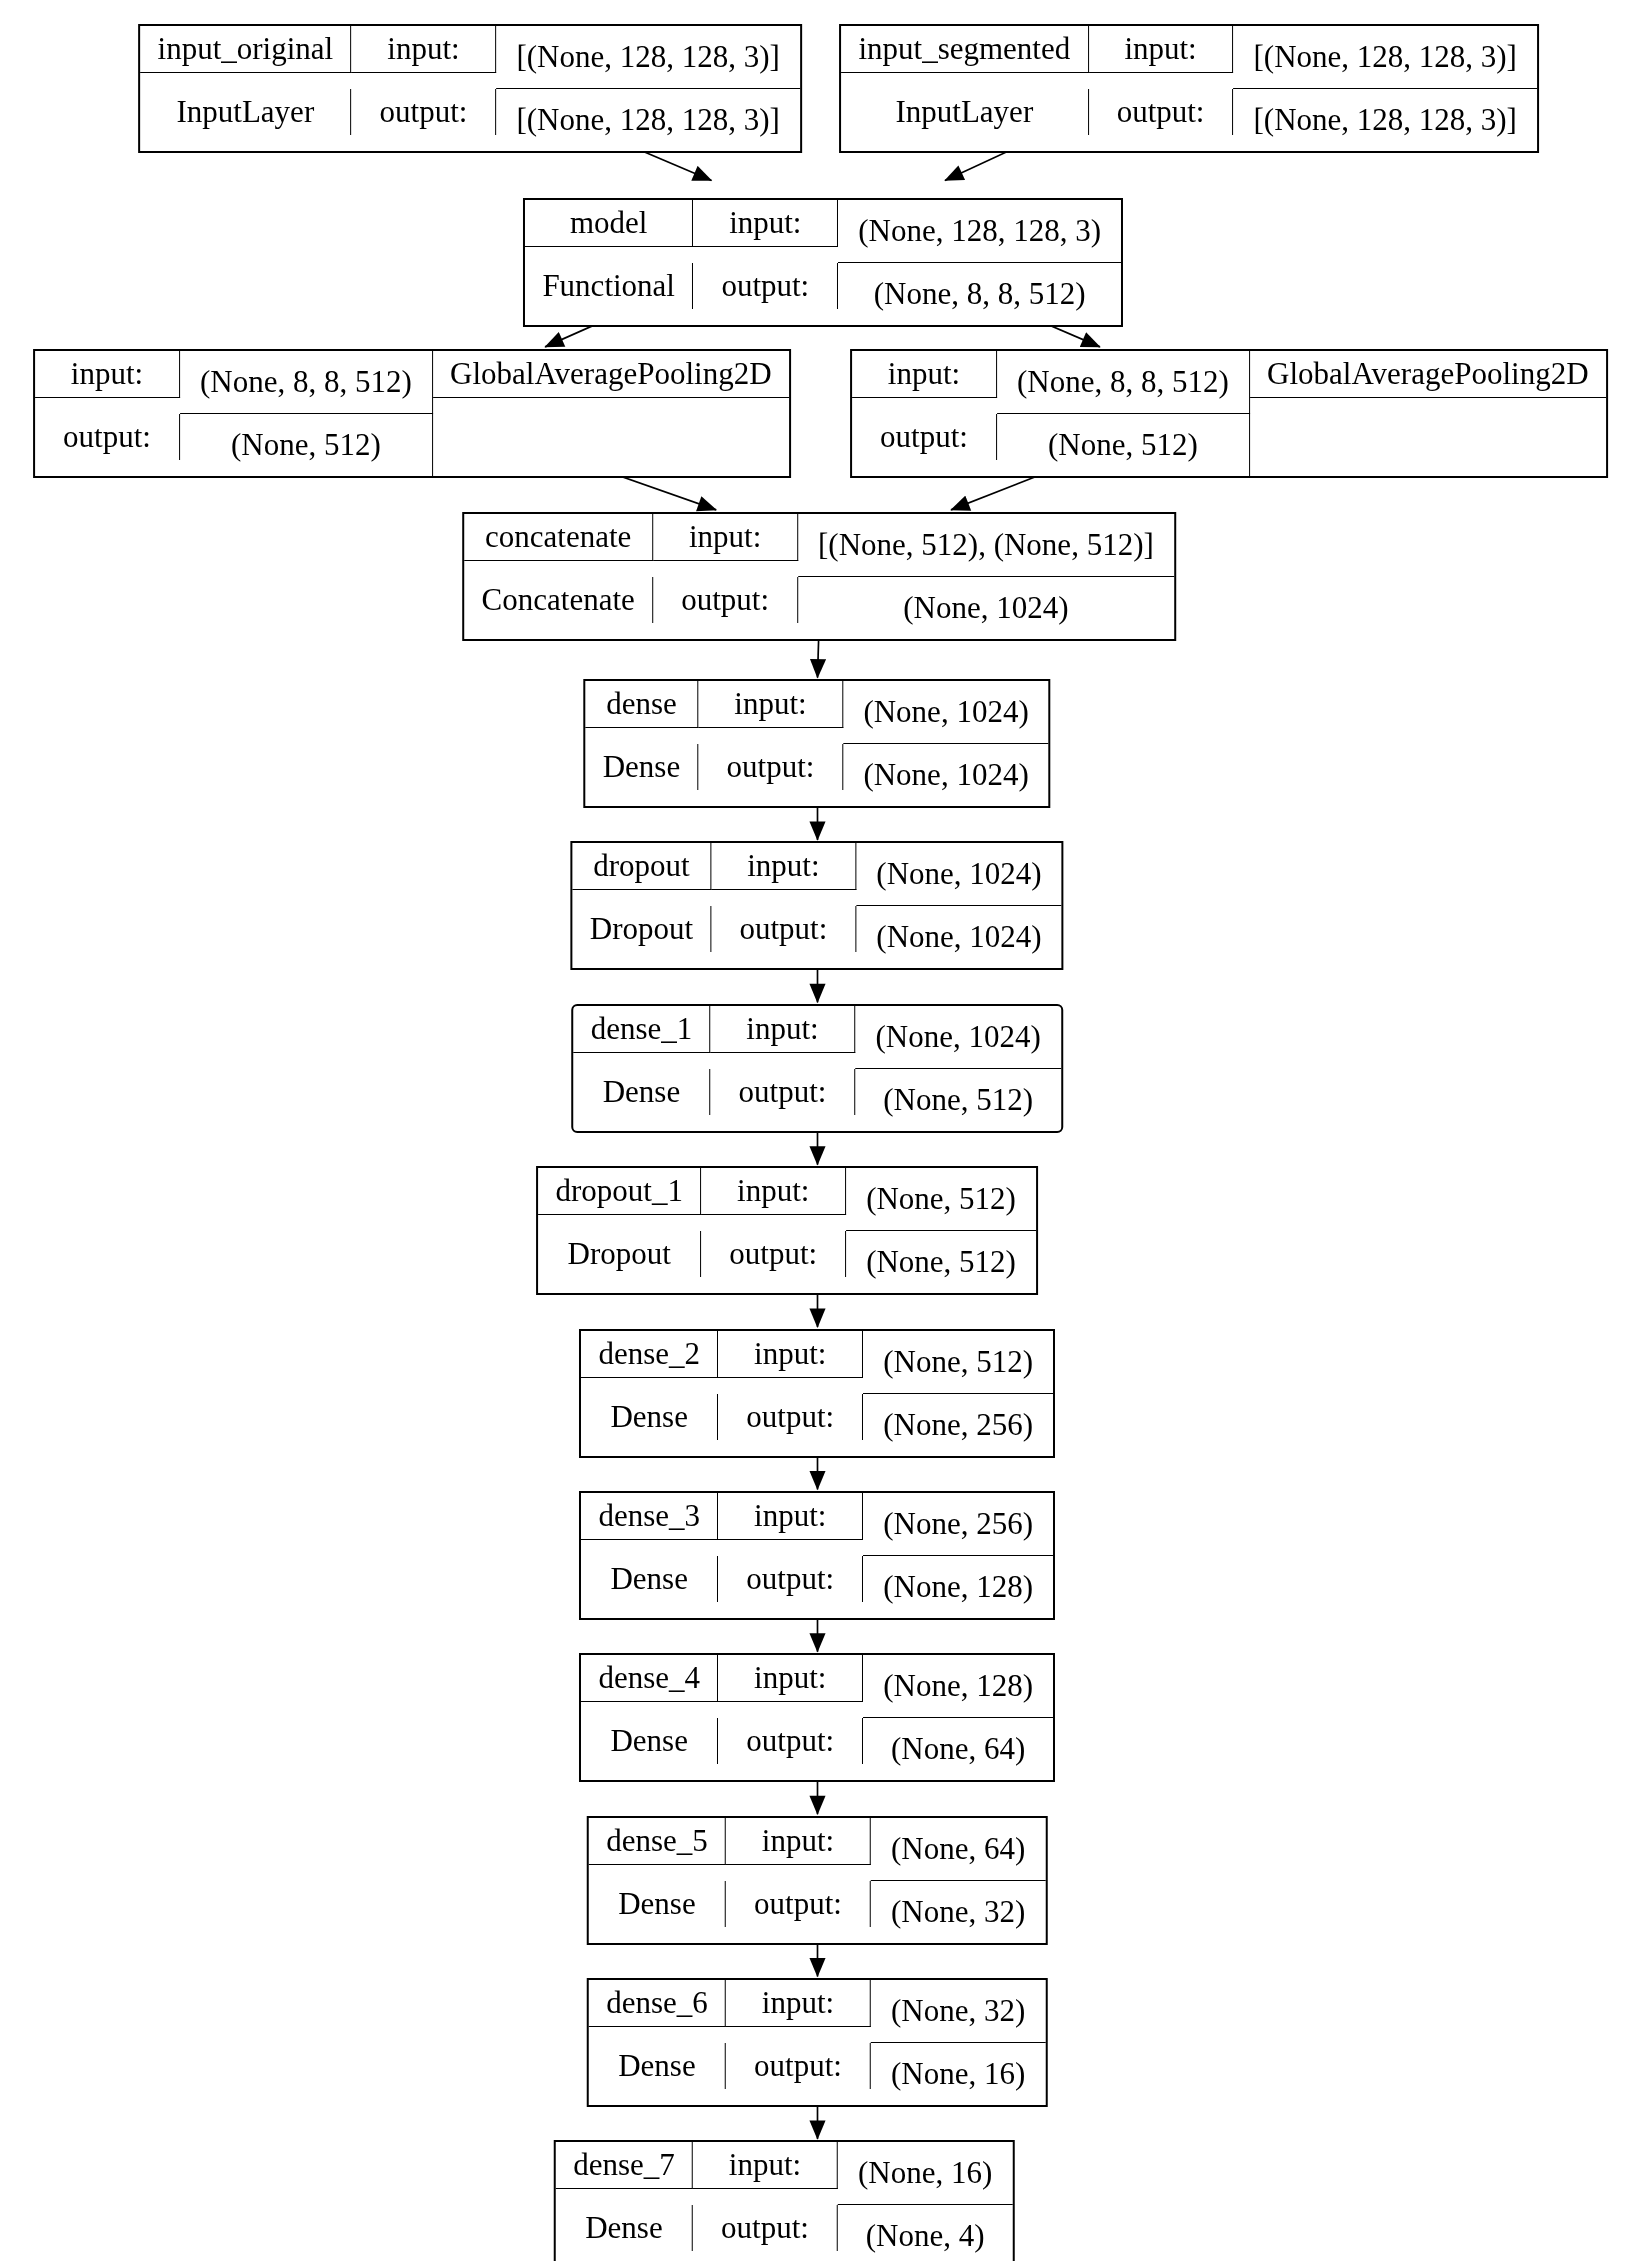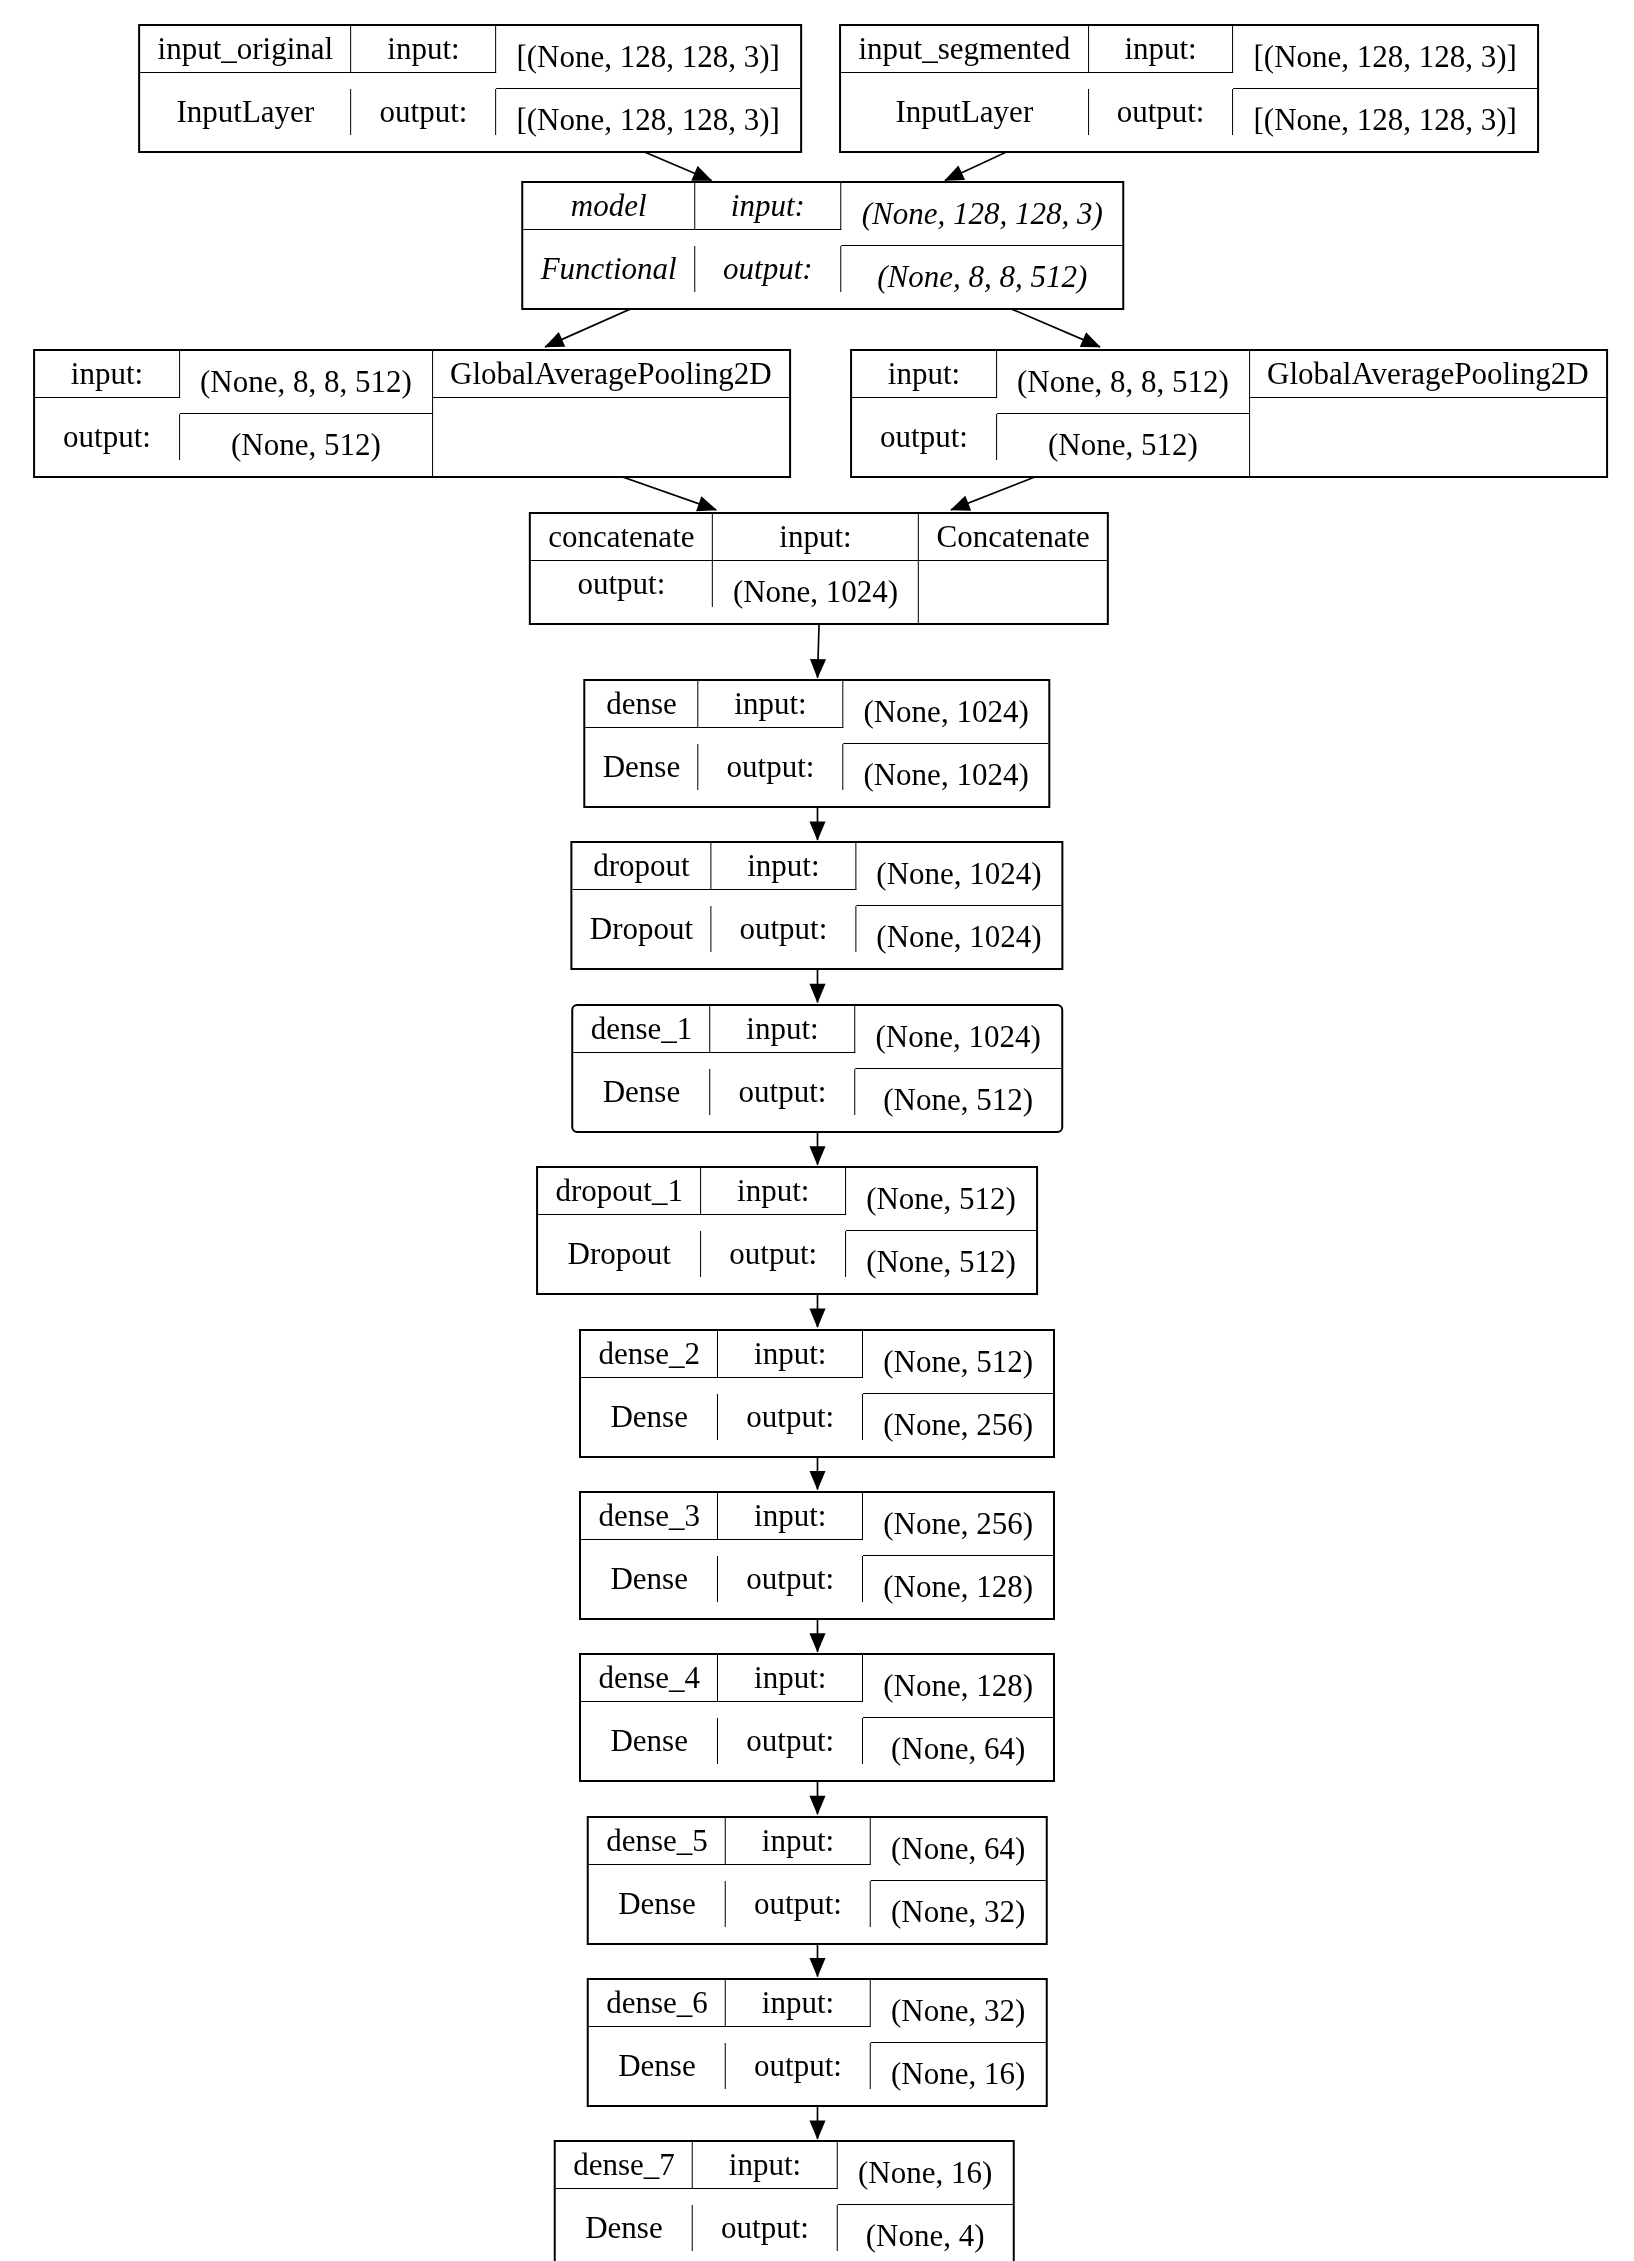--- a/index.html
+++ b/index.html
@@ -79,21 +79,21 @@
       <div class="cell shape">[(None, 128, 128, 3)]</div>
     </div>
     <div class="node" style="left: 1189px; top: 23.5px;">
       <div class="cell name">input_segmented</div>
       <div class="cell label">input:</div>
       <div class="cell shape">[(None, 128, 128, 3)]</div>
       <div class="cell name">InputLayer</div>
       <div class="cell label">output:</div>
       <div class="cell shape">[(None, 128, 128, 3)]</div>
     </div>
-    <div class="node" style="left: 823px; top: 181px; font-style: italic;">
+    <div class="node" style="left: 823px; top: 198px;">
       <div class="cell name">model</div>
       <div class="cell label">input:</div>
       <div class="cell shape">(None, 128, 128, 3)</div>
       <div class="cell name">Functional</div>
       <div class="cell label">output:</div>
       <div class="cell shape">(None, 8, 8, 512)</div>
     </div>
     <div class="node" style="left: 412px; top: 349px;">
       <div class="cell label">input:</div>
       <div class="cell shape">(None, 8, 8, 512)</div>
@@ -104,20 +104,21 @@
     <div class="node" style="left: 1229px; top: 349px;">
       <div class="cell label">input:</div>
       <div class="cell shape">(None, 8, 8, 512)</div>
       <div class="cell name">GlobalAveragePooling2D</div>
       <div class="cell label">output:</div>
       <div class="cell shape">(None, 512)</div>
     </div>
     <div class="node" style="left: 819px; top: 512px;">
       <div class="cell name">concatenate</div>
       <div class="cell label">input:</div>
+      <div class="cell shape">[(None, 512), (None, 512)]</div>
       <div class="cell name">Concatenate</div>
       <div class="cell label">output:</div>
       <div class="cell shape">(None, 1024)</div>
     </div>
     <div class="node" style="left: 817px; top: 679px;">
       <div class="cell name">dense</div>
       <div class="cell label">input:</div>
       <div class="cell shape">(None, 1024)</div>
       <div class="cell name">Dense</div>
       <div class="cell label">output:</div>

